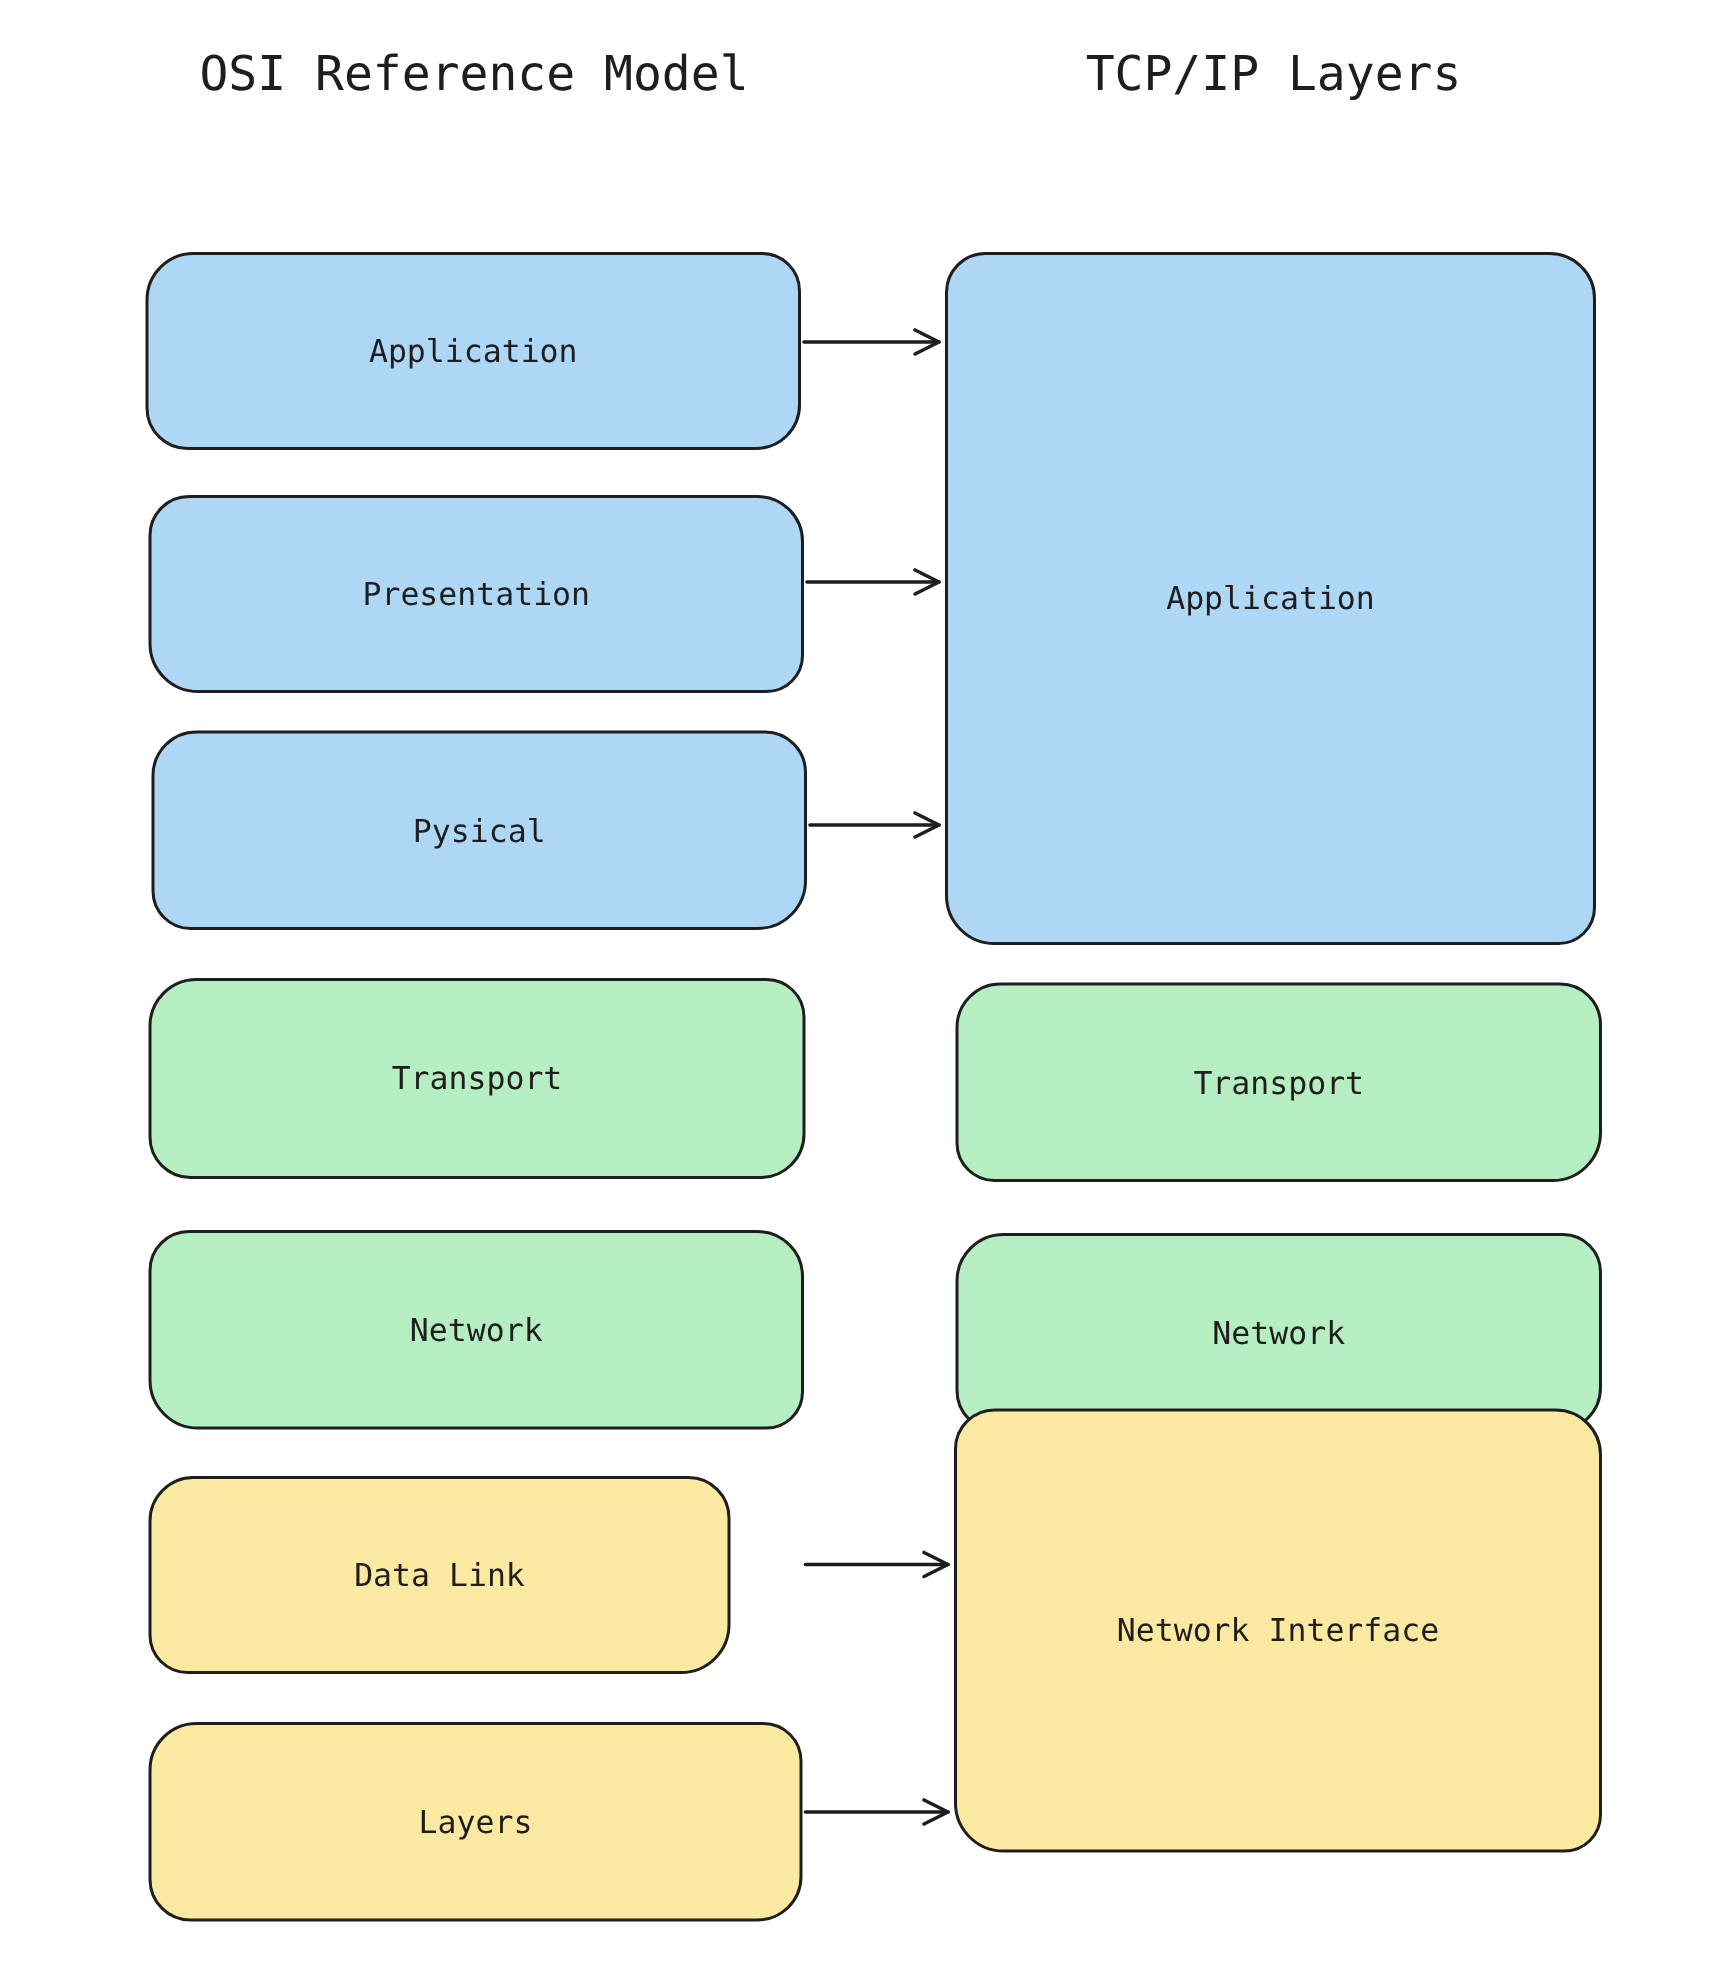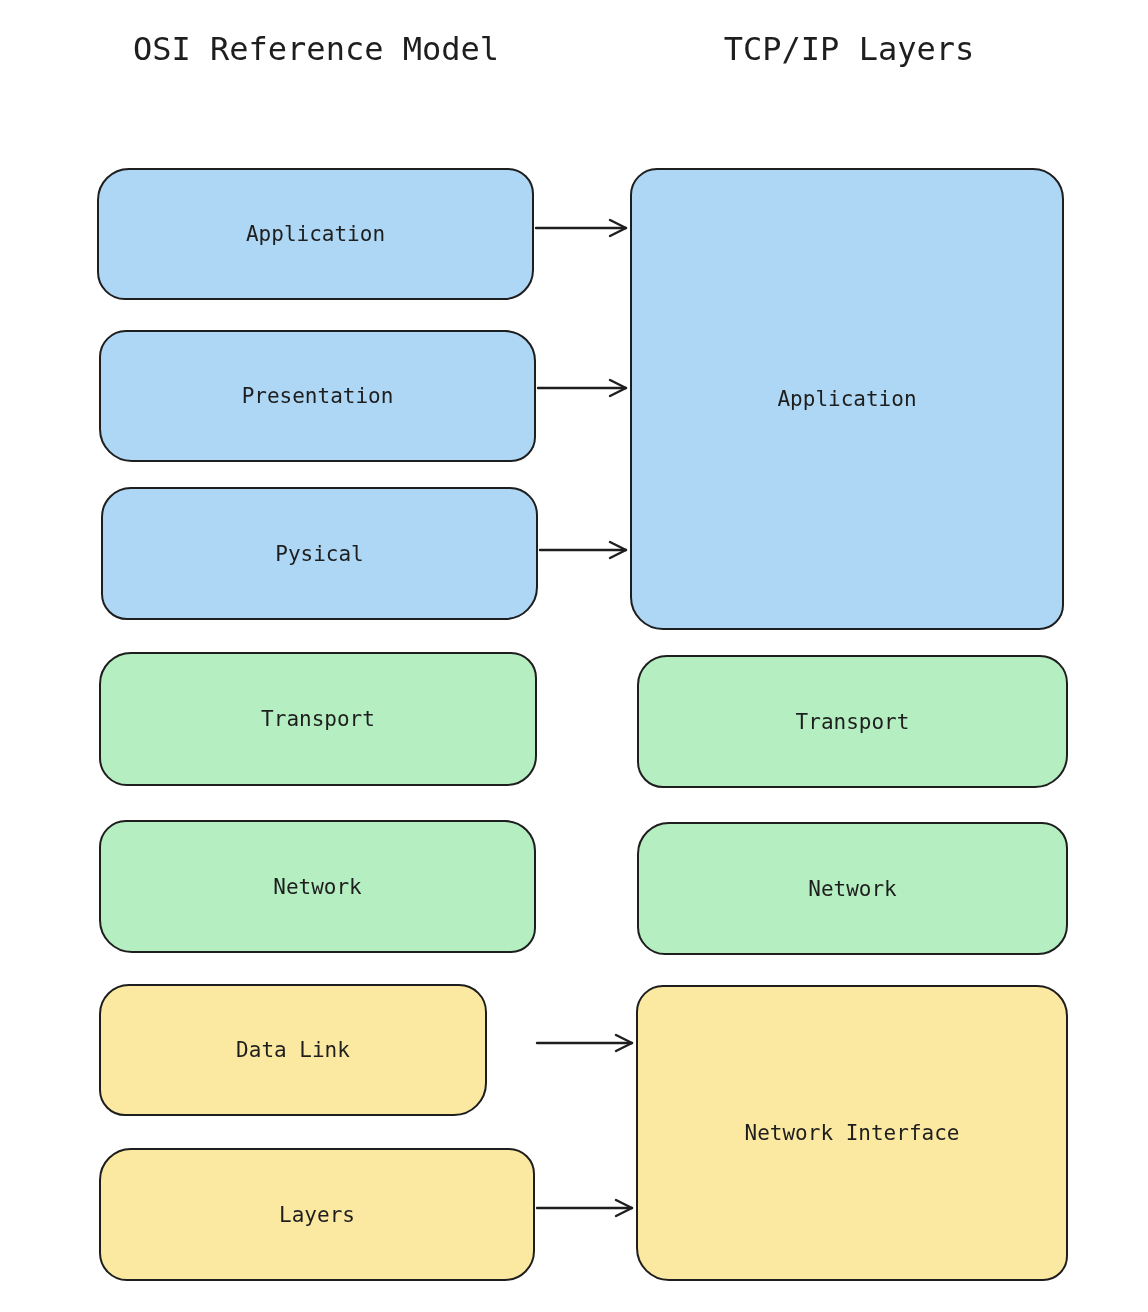--- a/index.html
+++ b/index.html
@@ -56,21 +56,21 @@
   .osi-2 { left: 101px; top: 487px;  width: 437px; height: 133px; }
   .osi-3 { left: 99px;  top: 652px;  width: 438px; height: 134px; }
   .osi-4 { left: 99px;  top: 820px;  width: 437px; height: 133px; }
   .osi-5 { left: 99px;  top: 984px;  width: 388px; height: 132px; }
   .osi-6 { left: 99px;  top: 1148px; width: 436px; height: 133px; }
 
   
   .tcp-0 { left: 630px; top: 168px;  width: 434px; height: 462px; }
   .tcp-1 { left: 637px; top: 655px;  width: 431px; height: 133px; }
   .tcp-2 { left: 637px; top: 822px;  width: 431px; height: 133px; }
-  .tcp-3 { left: 636px; top: 985px;  width: 432px; height: 296px; }
+  .tcp-3 { left: 636px; top: 939px;  width: 432px; height: 296px; }
 
   .arrows {
     position: absolute;
     left: 0; top: 0;
     width: 1148px;
     height: 1312px;
     pointer-events: none;
   }
   .arrows line {
     stroke: var(--stroke);

